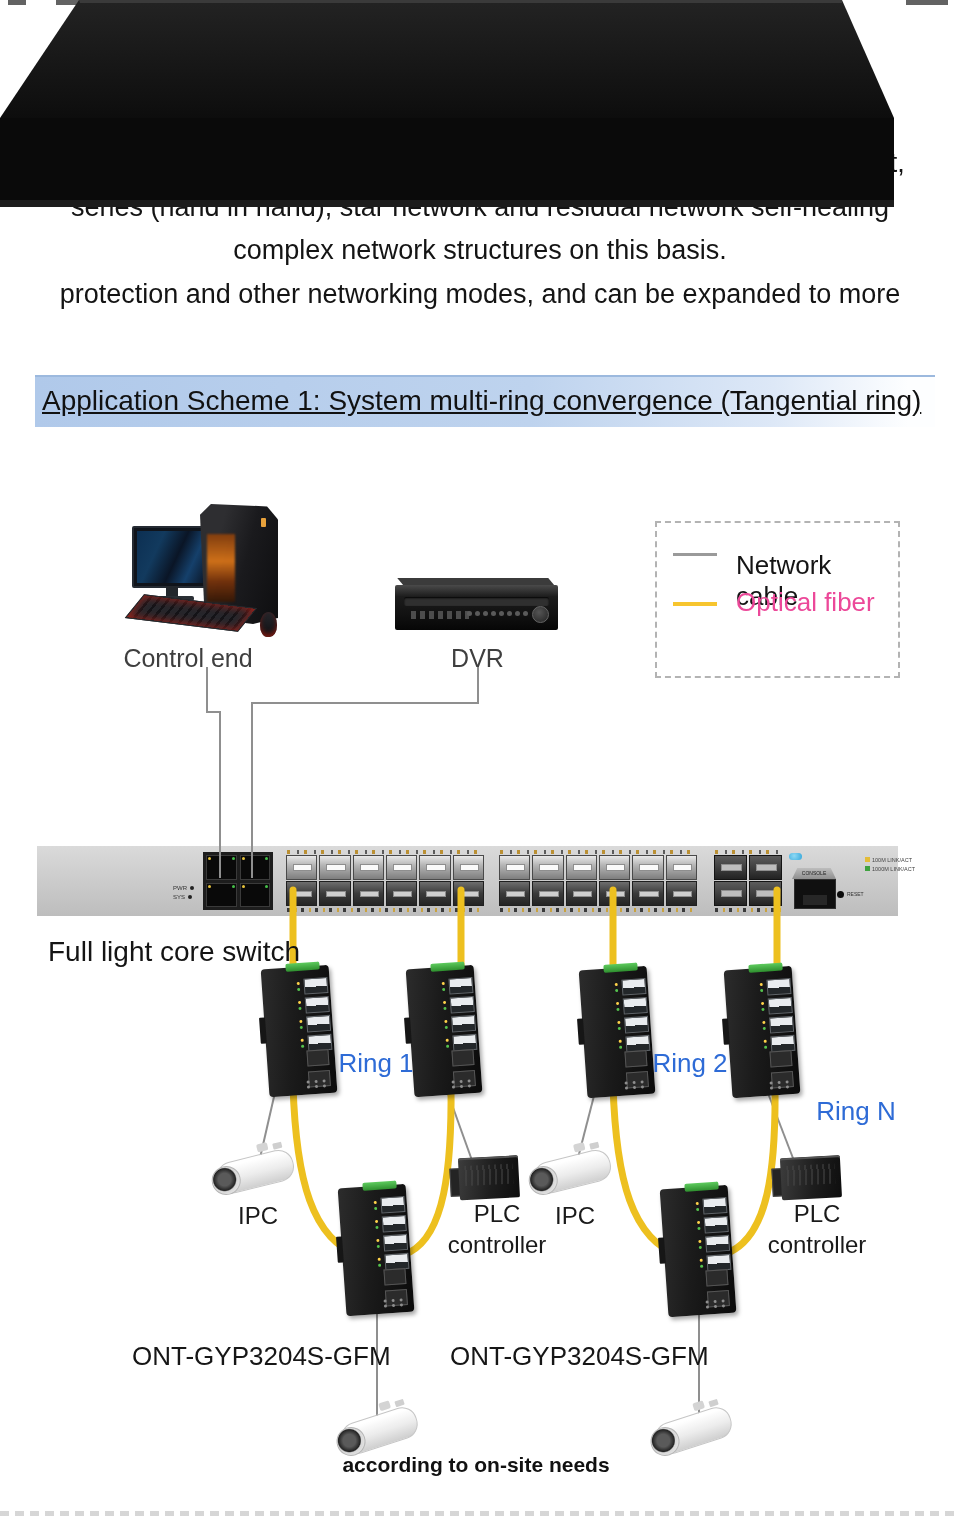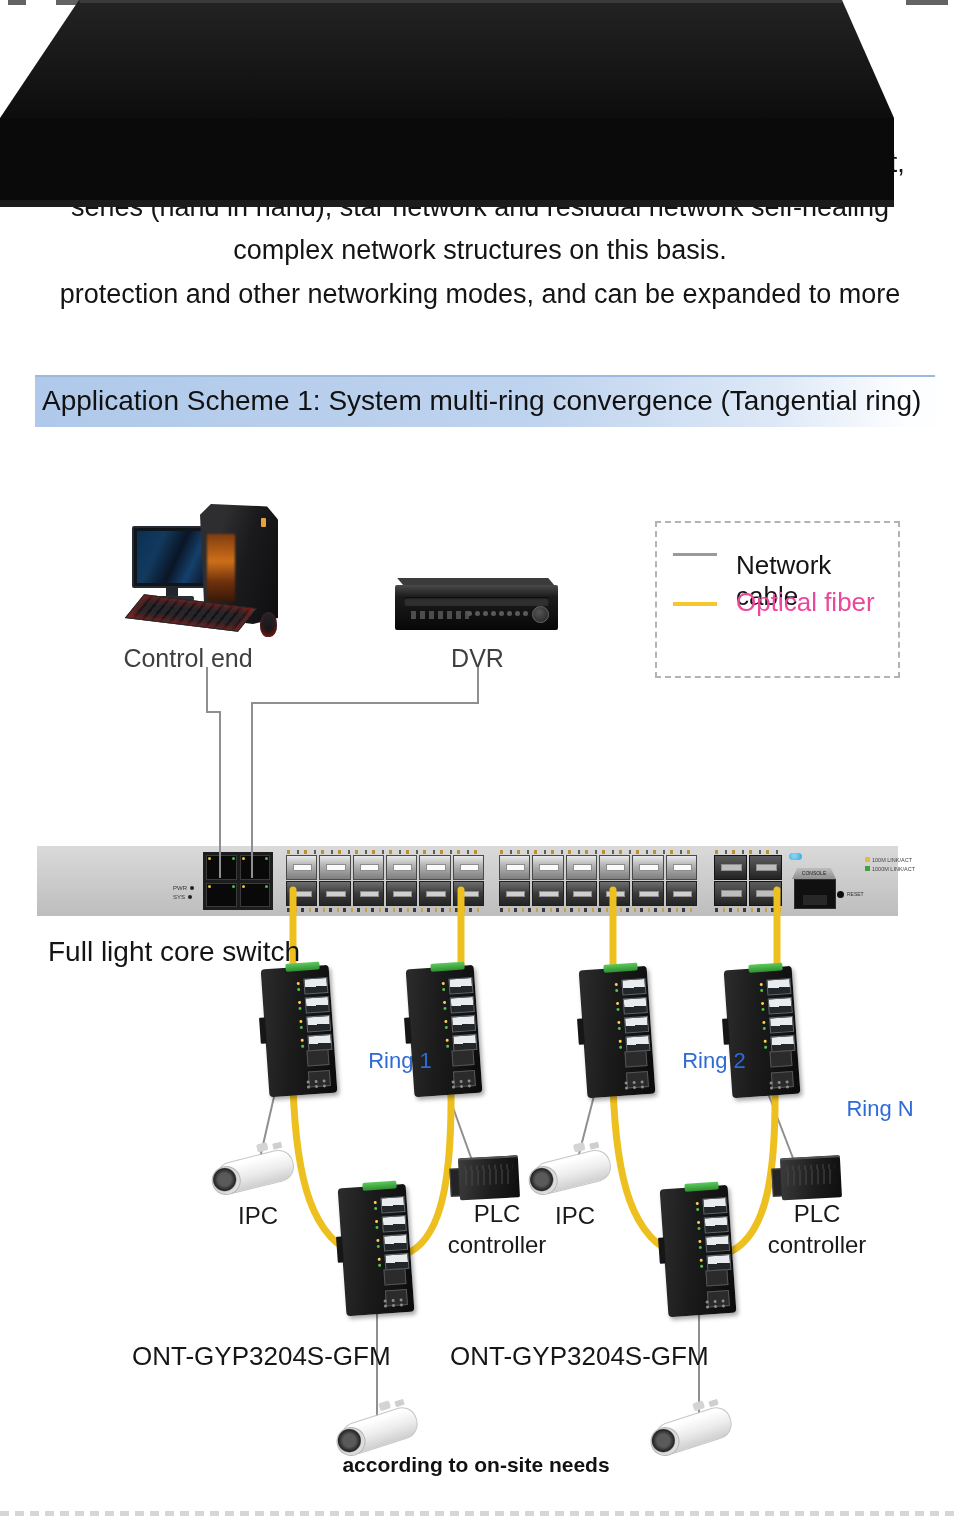--- a/index.html
+++ b/index.html
@@ -13,21 +13,21 @@
   .bottom-artifact{left:0;top:1511px;width:960px;height:5px;opacity:.55;
     background:repeating-linear-gradient(90deg,#b5b5b5 0 9px,transparent 9px 15px);}
 
   .title{left:0;top:48px;width:960px;text-align:center;font-size:62px;line-height:72px;
          font-weight:bold;color:#1a79cf;letter-spacing:-1px;}
   .intro{left:0;top:142px;width:960px;text-align:center;font-size:27px;line-height:43.5px;color:#141414;}
 
   .section-bar{left:35px;top:375px;width:900px;height:52px;display:flex;align-items:center;
     background:linear-gradient(90deg,#b0c9ea 0%,#bed3ee 55%,#ddE8f7 82%,#fdfeff 97%);
     box-shadow:inset 0 2px 0 #9cb9de;}
-  .section-bar span{font-size:28px;color:#111;padding-left:7px;white-space:nowrap;}
+  .section-bar span{font-size:28px;color:#111;padding-left:7px;white-space:nowrap;text-decoration:underline;}
 
   
   .legend{left:655px;top:521px;width:245px;height:157px;border:2px dashed #b3b3b3;background:#fff;box-sizing:border-box;}
   .legend .sw1{position:absolute;left:16px;top:30px;width:44px;height:3px;background:#9a9a9a;}
   .legend .sw2{position:absolute;left:16px;top:79px;width:44px;height:4px;background:#f7c52e;}
   .legend .lt1{position:absolute;left:79px;top:15px;font-size:26px;color:#141414;margin-top:12px;}
   .legend .lt2{position:absolute;left:79px;top:64px;font-size:26px;color:#ec4899;}
 
   
   .pc{left:120px;top:500px;width:170px;height:145px;}
@@ -117,21 +117,21 @@
   .ms-ports{left:44px;top:16px;width:24px;}
   .ms-rj45{position:relative;width:22px;height:14px;margin-bottom:3px;border:1px solid #61666b;
     background:linear-gradient(#e9ecef 55%,#23272a 55%);}
   .ms-rj45::before{content:"";position:absolute;left:-8px;top:2px;width:3px;height:3px;border-radius:50%;
     background:#ffd24a;box-shadow:0 6px 0 #55c24e;}
   .ms-sfps{left:42px;top:88px;width:26px;}
   .ms-sfp{width:22px;height:16px;margin-bottom:5px;background:#2b2b2b;border:1px solid #555;box-sizing:border-box;}
   .ms-dots{left:40px;top:118px;width:22px;display:grid;grid-template-columns:repeat(3,1fr);gap:2px;}
   .ms-dot{width:3px;height:3px;border-radius:50%;background:#8d8d8d;}
 
-  .ring-label{font-size:22px;color:#2e6bd6;text-align:center;white-space:nowrap;padding-left:24px;}
+  .ring-label{font-size:26px;color:#2e6bd6;text-align:center;white-space:nowrap;}
 
   
   .camera{width:88px;height:54px;transform:rotate(-14deg);}
   .camera>div{position:absolute;}
   .cam-bracket{left:52px;top:3px;width:11px;height:8px;background:#d4d4d4;border-radius:2px;
     box-shadow:15px 2px 0 -1px #cfcfcf;}
   .cam-body{left:6px;top:13px;width:76px;height:30px;border-radius:15px;
     background:linear-gradient(#ffffff 10%,#ececec 55%,#cfcfcf 100%);border:1px solid #c6c6c6;}
   .cam-lens{left:0;top:16px;width:27px;height:27px;border-radius:50%;border:1px solid #b5b5b5;
     background:radial-gradient(circle at 45% 45%,#5a5a5a 30%,#242424 52%,#d8d8d8 58%,#f2f2f2 100%);}

